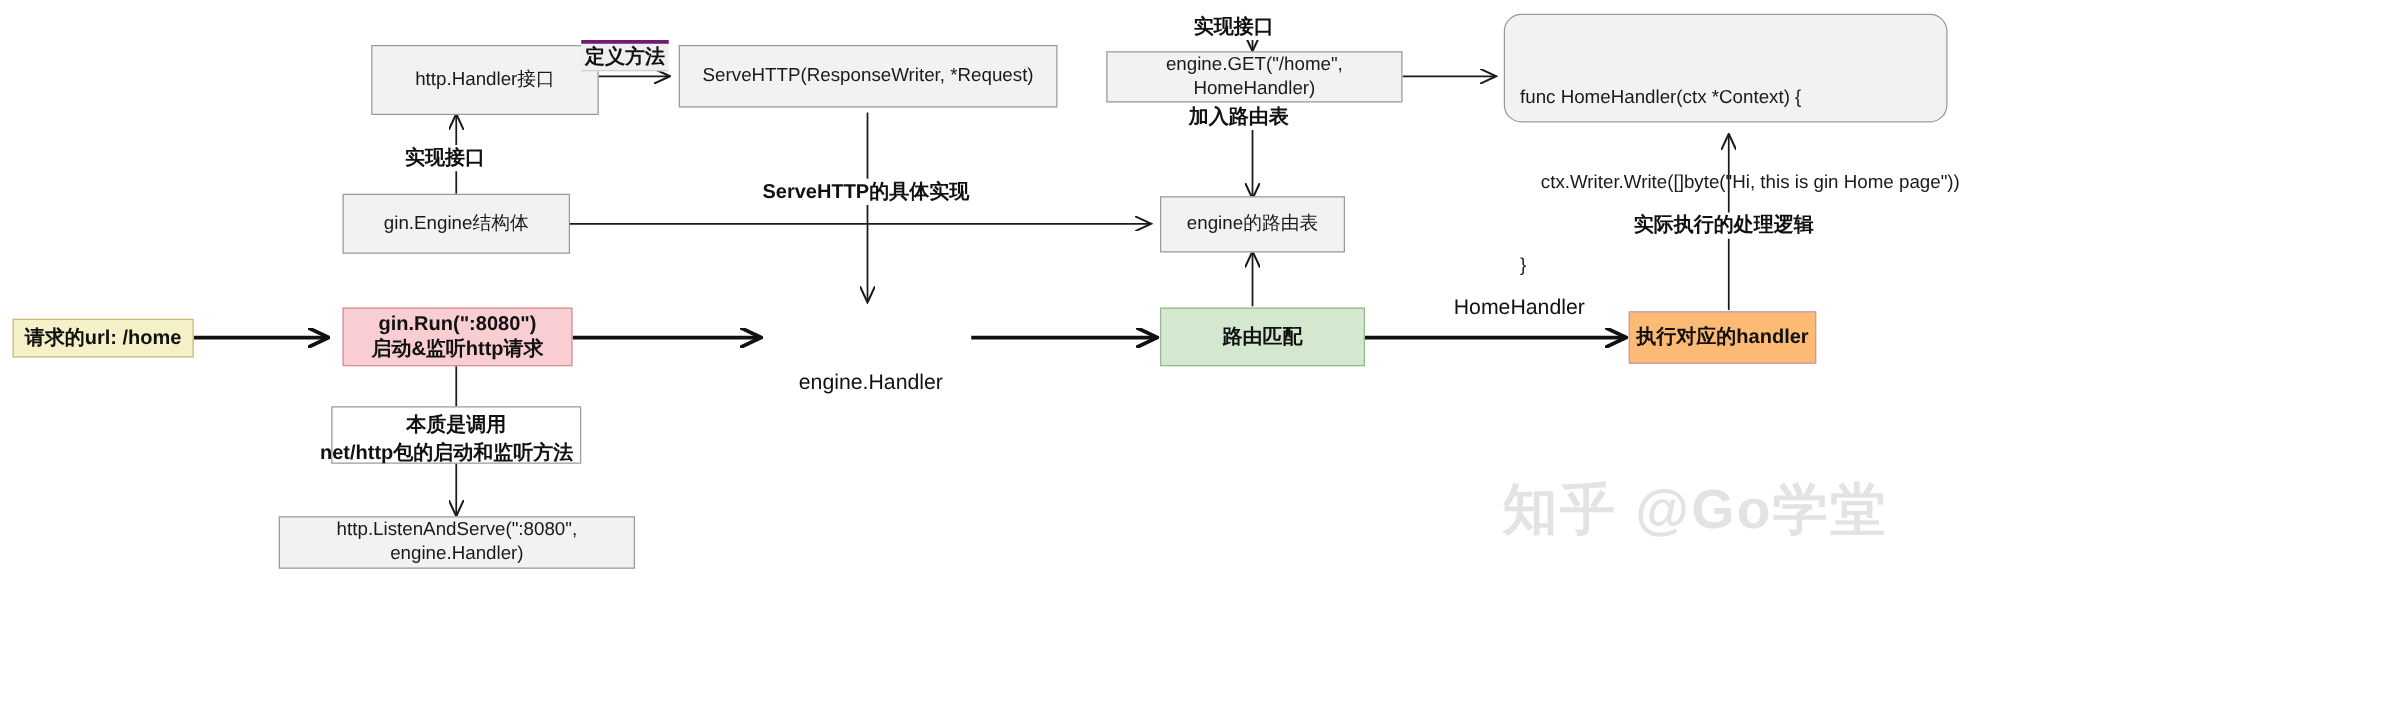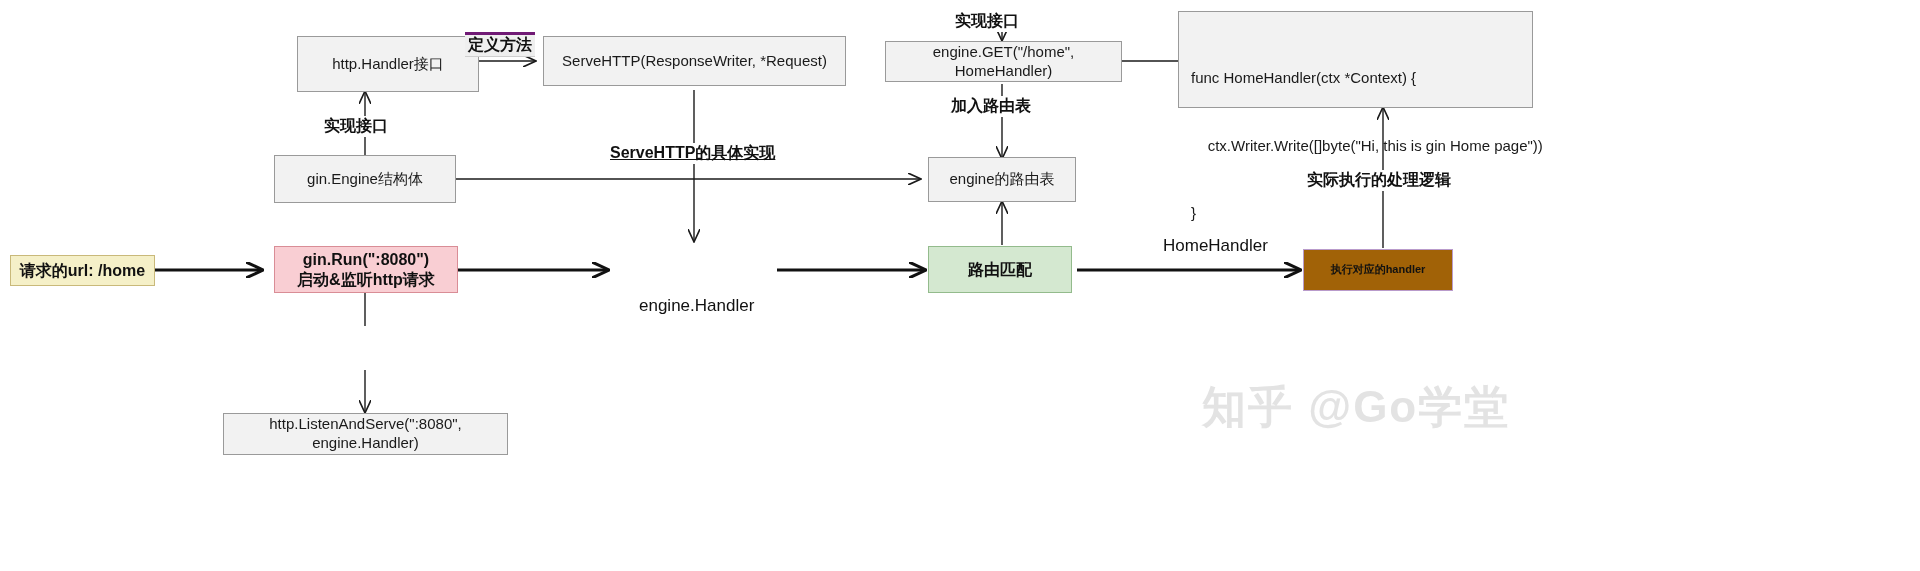--- a/index.html
+++ b/index.html
@@ -10,21 +10,21 @@
 
   .node{position:absolute;box-sizing:border-box;display:flex;align-items:center;
         justify-content:center;text-align:center;line-height:1.25;}
   .n-plain{background:#f2f2f2;border:1px solid #9a9a9a;color:#1a1a1a;font-size:15px;}
   .n-code{background:#f2f2f2;border:1px solid #9a9a9a;color:#1a1a1a;font-size:15px;
           display:block;text-align:left;padding:10px 12px;white-space:pre;line-height:1.5;}
   .n-yellow{background:#f5f0c8;border:1px solid #c9b97a;font-weight:bold;font-size:16px;color:#111;}
   .n-pink{background:#f9ced3;border:1px solid #d98d96;font-weight:bold;font-size:16px;color:#111;}
   .n-blue{background:#cfdcf5;border:1px solid #8fa7d6;font-weight:bold;font-size:16px;color:#111;}
   .n-green{background:#d4e8d0;border:1px solid #93bb8c;font-weight:bold;font-size:16px;color:#111;}
-  .n-purple{background:#a16207;border:1px solid #b99bcb;font-weight:bold;font-size:11px;color:#111;}
+  .n-purple{background:#fdba74;border:1px solid #b99bcb;font-weight:bold;font-size:16px;color:#111;}
   .n-openbox{background:#ffffff;border:1px solid #9a9a9a;color:#111;font-size:16px;font-weight:bold;
              display:block;text-align:center;padding-top:4px;line-height:1.35;}
 
   .lbl{position:absolute;color:#111;font-weight:bold;font-size:16px;white-space:nowrap;
        background:#ffffff;padding:0 2px;}
   .lbl-plain{position:absolute;color:#111;font-size:16px;white-space:nowrap;background:#fff;padding:0 2px;}
   .lbl-boxed{position:absolute;color:#111;font-weight:bold;font-size:16px;white-space:nowrap;
              background:#efefef;border-top:3px solid #701a75;border-bottom:1px solid #cfcfcf;padding:0 3px;}
 
   .watermark{position:absolute;color:#e3e3e3;font-size:44px;font-weight:bold;white-space:nowrap;
@@ -78,21 +78,21 @@
   </div>
 
   <div class="node n-plain" style="left:543px;top:36px;width:303px;height:50px;">
     <span>ServeHTTP(ResponseWriter, *Request)</span>
   </div>
 
   <div class="node n-plain" style="left:885px;top:41px;width:237px;height:41px;">
     <span>engine.GET("/home", HomeHandler)</span>
   </div>
 
-  <div class="n-code node" style="left:1178px;top:11px;width:355px;height:97px;">
+  <div class="n-code node" style="left:1203px;top:11px;width:355px;height:87px;border-radius:14px;">
     <div>func HomeHandler(ctx *Context) {</div>
     <div>    ctx.Writer.Write([]byte("Hi, this is gin Home page"))</div>
     <div>}</div>
   </div>
 
   <div class="node n-plain" style="left:274px;top:155px;width:182px;height:48px;">
     <span>gin.Engine结构体</span>
   </div>
 
   <div class="node n-yellow" style="left:10px;top:255px;width:145px;height:31px;">
@@ -102,50 +102,54 @@
   <div class="node n-plain" style="left:928px;top:157px;width:148px;height:45px;">
     <span>engine的路由表</span>
   </div>
 
   <div class="node n-pink" style="left:274px;top:246px;width:184px;height:47px;flex-direction:column;">
     <span>gin.Run(":8080")</span>
     <span>启动&amp;监听http请求</span>
   </div>
 
 
-  <div class="node n-green" style="left:928px;top:246px;width:144px;height:47px;">
+  <div class="node n-green" style="left:928px;top:246px;width:164px;height:47px;">
     <span>路由匹配</span>
   </div>
 
   <div class="node n-purple" style="left:1303px;top:249px;width:150px;height:42px;">
     <span>执行对应的handler</span>
   </div>
 
+  <div class="node n-openbox" style="left:265px;top:325px;width:200px;height:46px;">
+    <div>本质是调用</div>
+    <div style="position:relative;left:-10px;white-space:nowrap;">net/http包的启动和监听方法</div>
+  </div>
 
   <div class="node n-plain" style="left:223px;top:413px;width:285px;height:42px;">
     <span>http.ListenAndServe(":8080", engine.Handler)</span>
   </div>
 
   <div class="lbl-boxed" style="left:465px;top:32px;">
     <span>定义方法</span>
   </div>
 
   <div class="lbl" style="left:322px;top:116px;text-align:center;">
     <span>实现接口</span>
   </div>
 
-  <div class="lbl" style="left:608px;top:143px;text-decoration:underline;">
+  <div class="lbl" style="left:608px;top:143px;">
     <span>ServeHTTP的具体实现</span>
   </div>
 
   <div class="lbl" style="left:953px;top:11px;">
     <span>实现接口</span>
   </div>
 
-  <div class="lbl" style="left:949px;top:96px;">
+  <div class="lbl" style="left:949px;top:83px;">
     <span>加入路由表</span>
   </div>
 
   <div class="lbl" style="left:1305px;top:170px;">
     <span>实际执行的处理逻辑</span>
   </div>
 
   <div class="lbl-plain" style="left:1161px;top:236px;font-size:17px;">
     <span>HomeHandler</span>
   </div>

